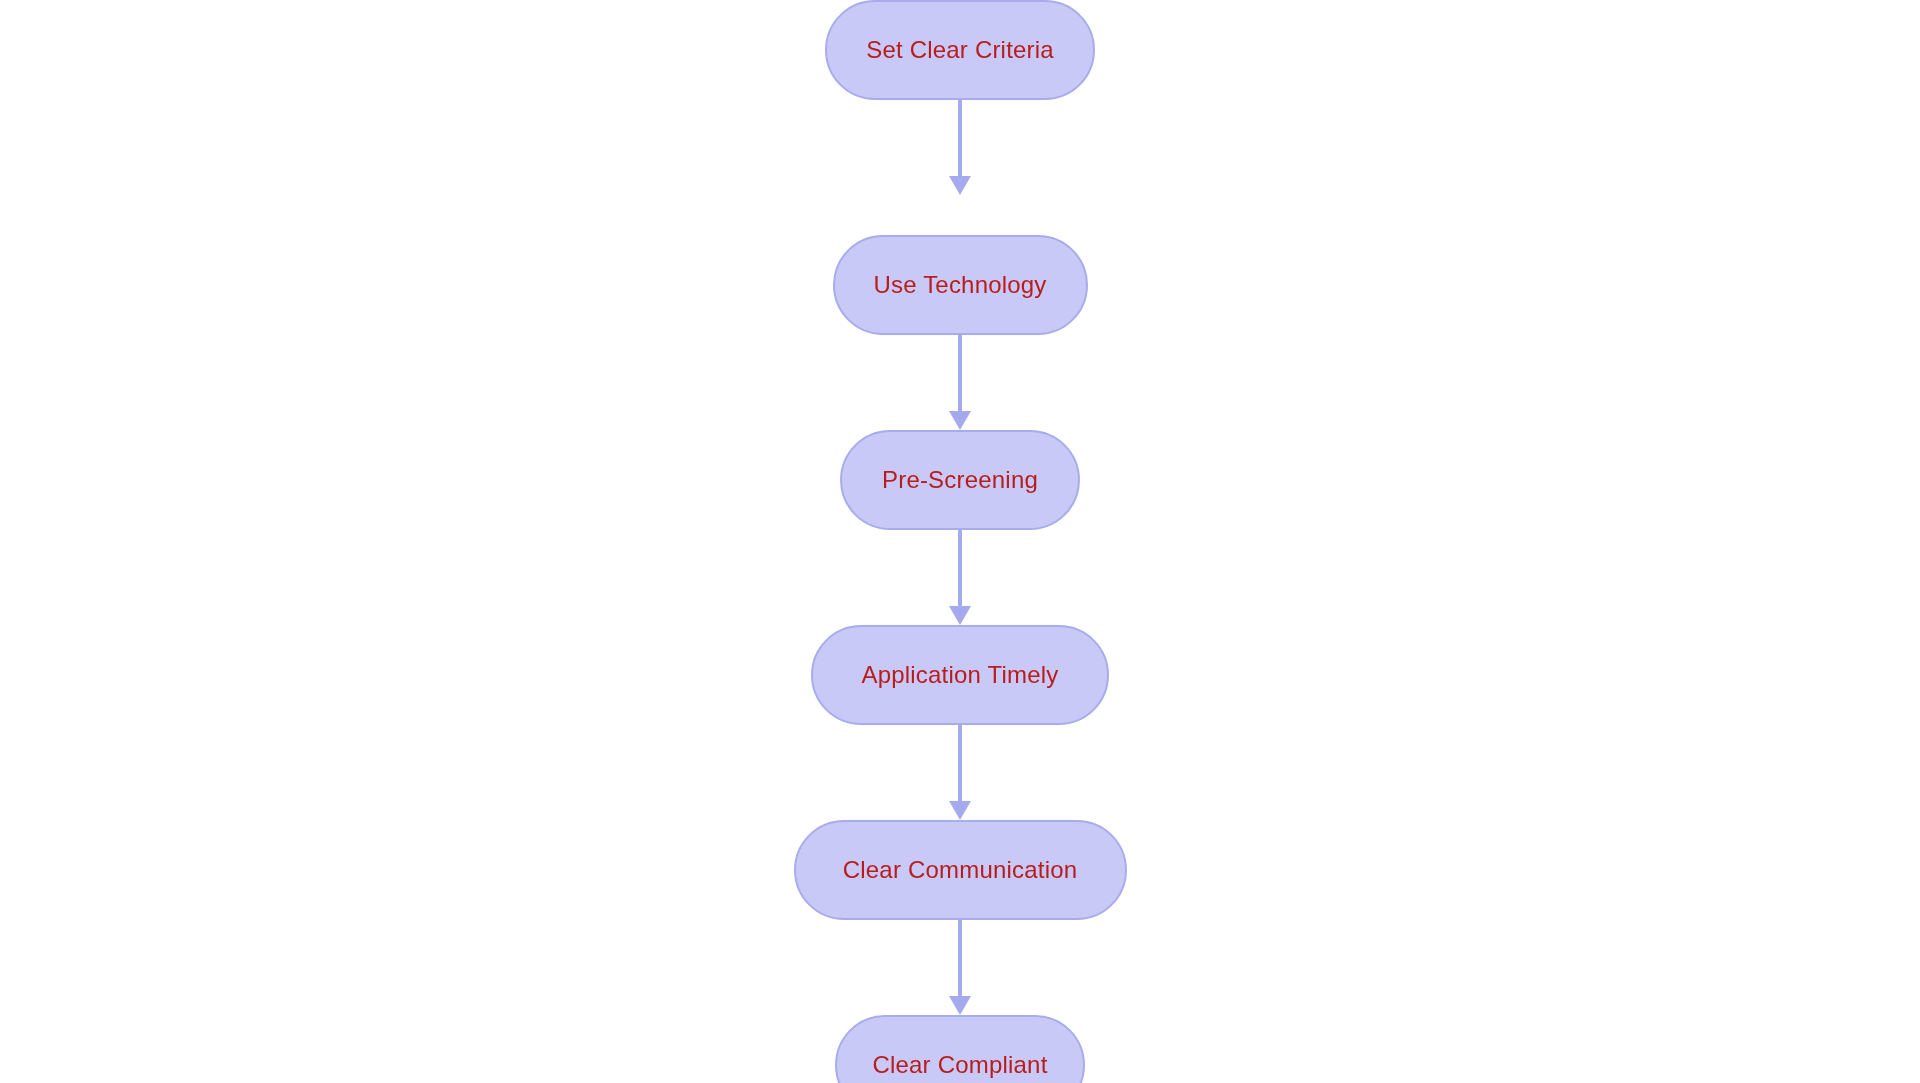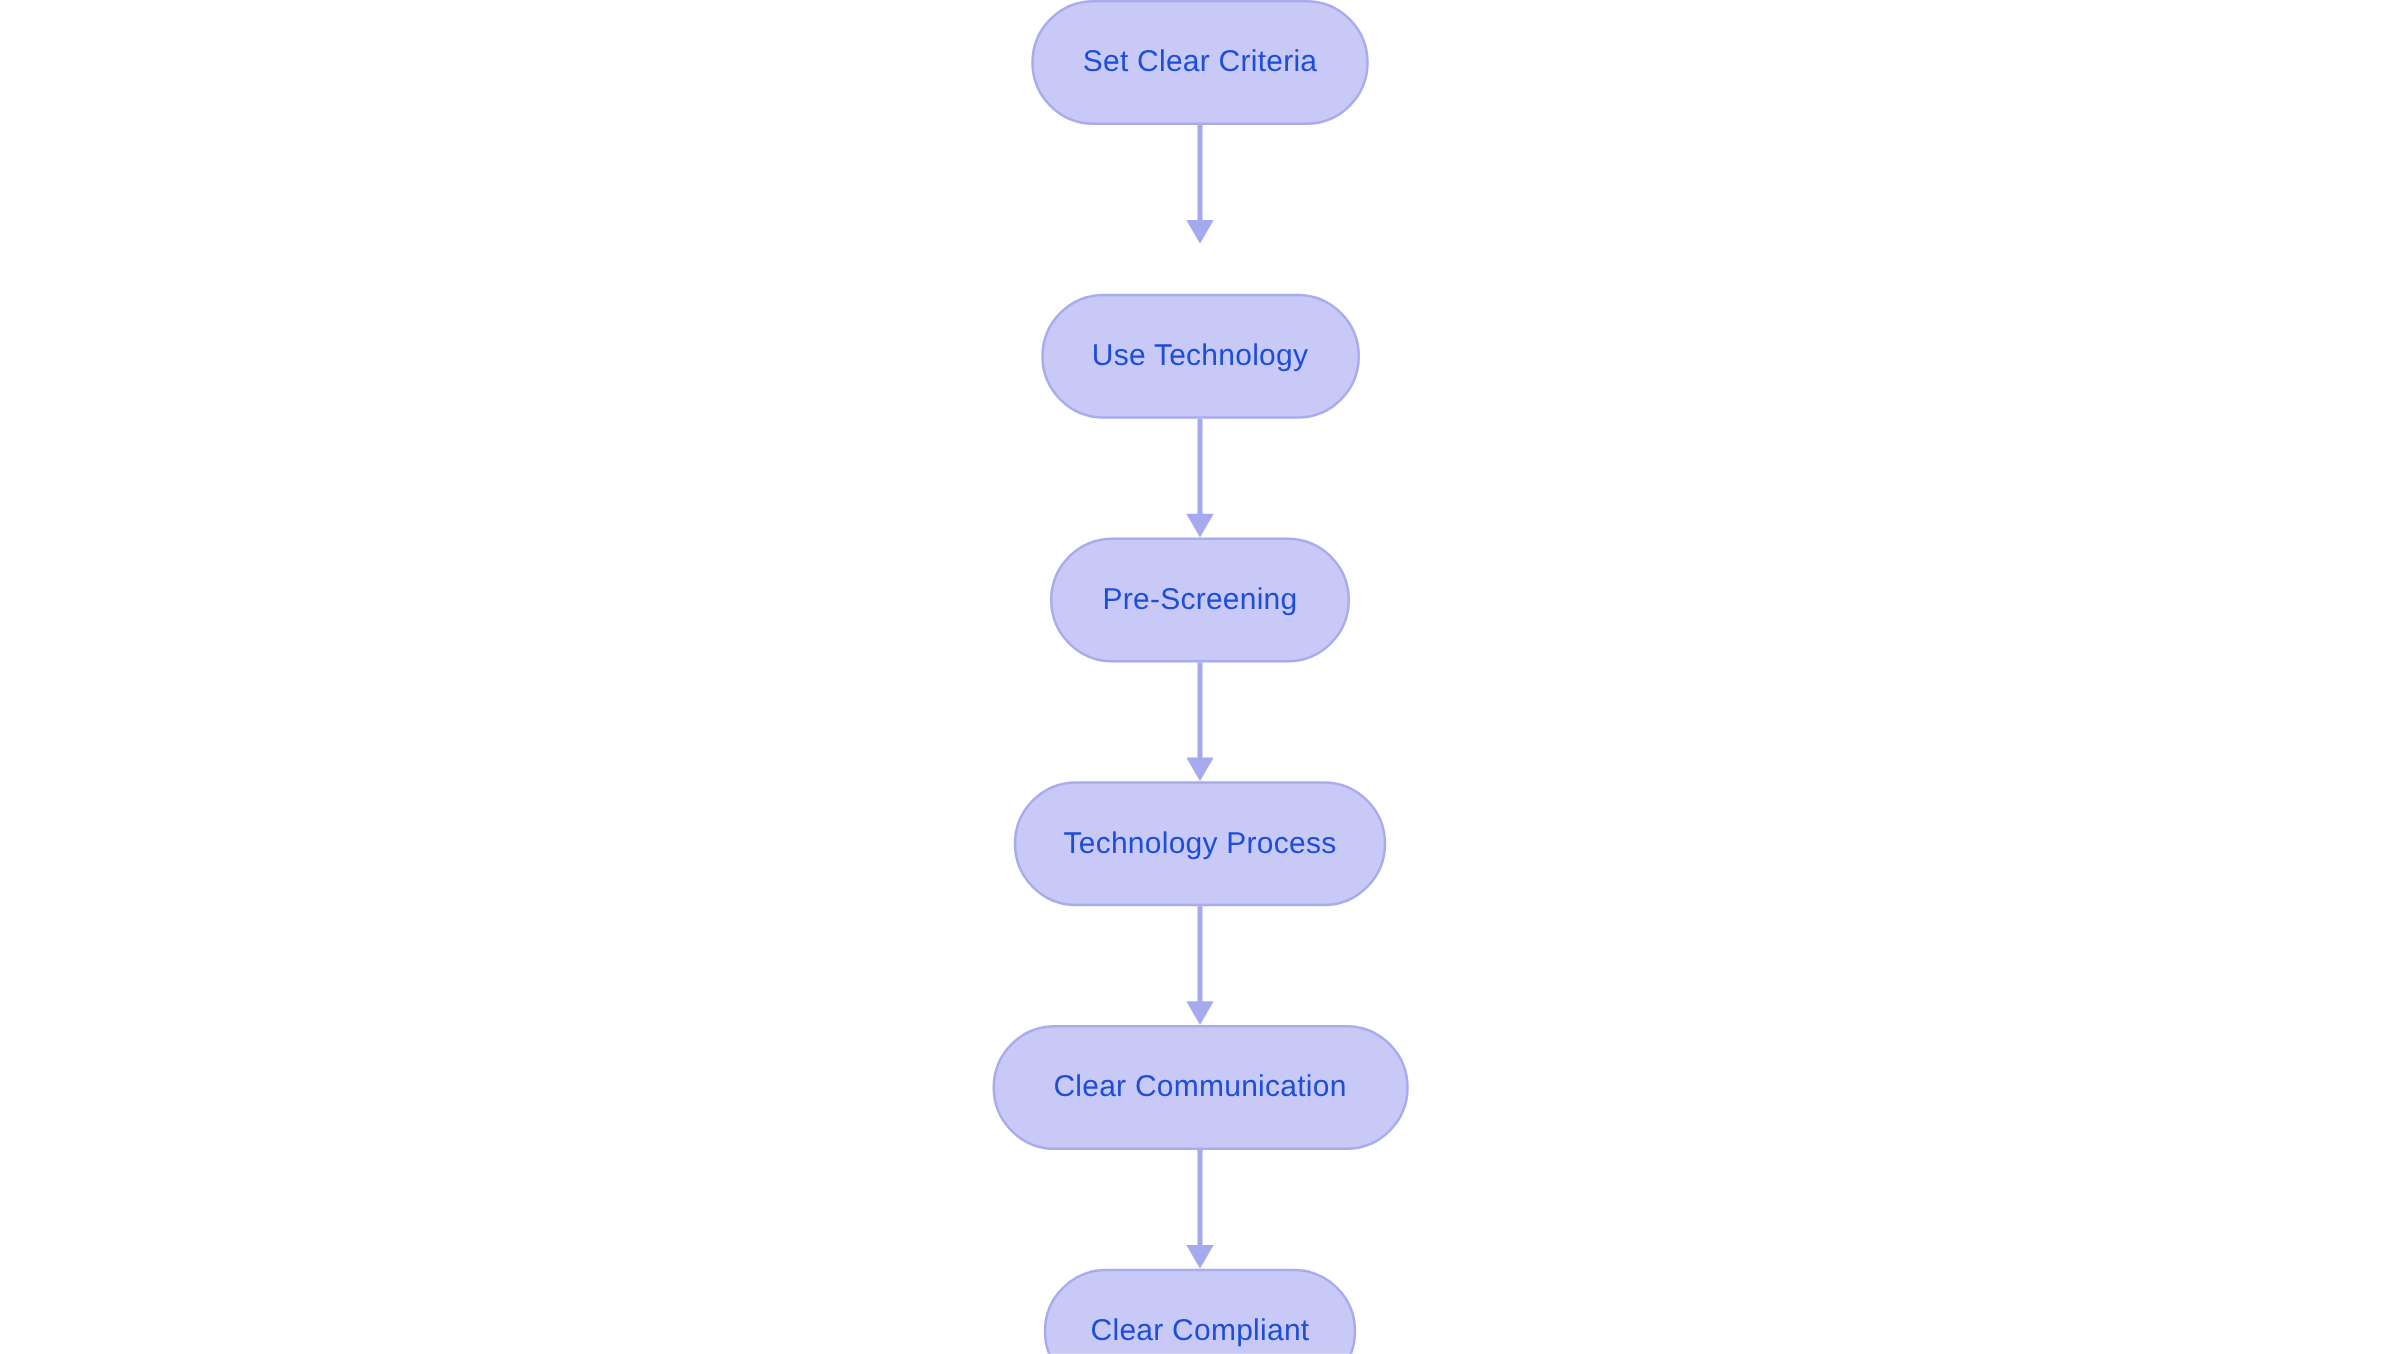--- a/index.html
+++ b/index.html
@@ -40,21 +40,21 @@
     background: #c8c9f7;
     border: 2px solid #a9acec;
     border-radius: 50px;
     display: flex;
     align-items: center;
     justify-content: center;
     flex: none;
   }
 
   .node-label {
-    color: #1d4ed8;
+    color: #b91c1c;
     font-family: "Liberation Sans", sans-serif;
     font-size: 24px;
     font-weight: 400;
     letter-spacing: 0.2px;
     white-space: nowrap;
     line-height: 1;
   }
 
   
   .connector {
@@ -121,21 +121,21 @@
     <div class="node w-3">
       <span class="node-label">Pre-Screening</span>
     </div>
 
     <div class="connector">
       <div class="shaft"></div>
       <div class="arrowhead"></div>
     </div>
 
     <div class="node w-4">
-      <span class="node-label">Technology Process</span>
+      <span class="node-label">Application Timely</span>
     </div>
 
     <div class="connector">
       <div class="shaft"></div>
       <div class="arrowhead"></div>
     </div>
 
     <div class="node w-5">
       <span class="node-label">Clear Communication</span>
     </div>

